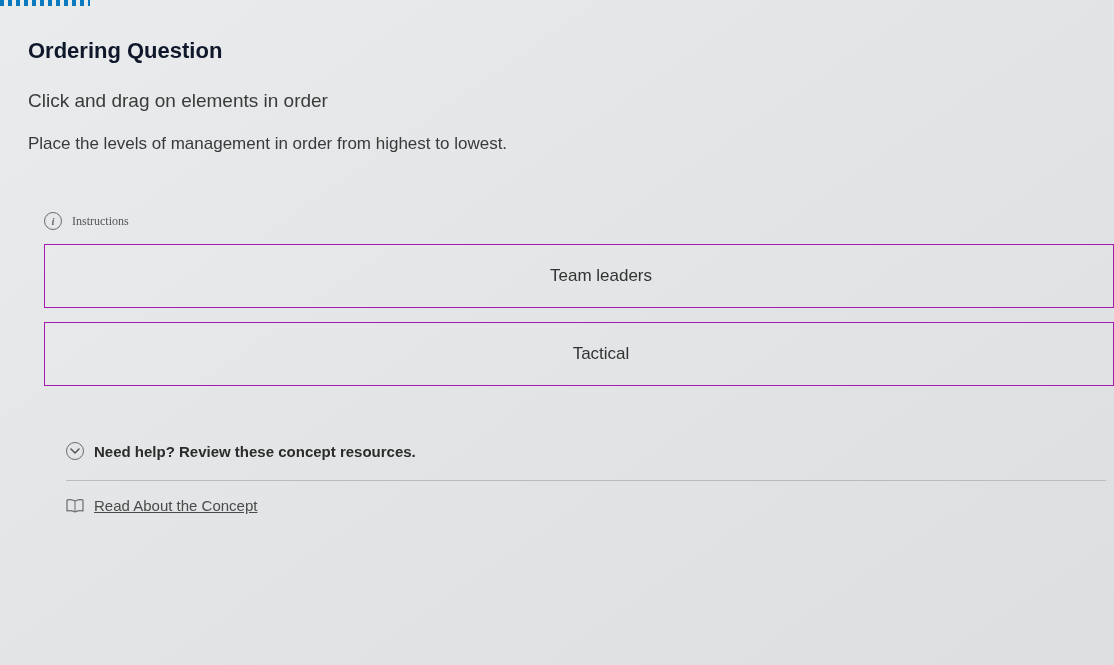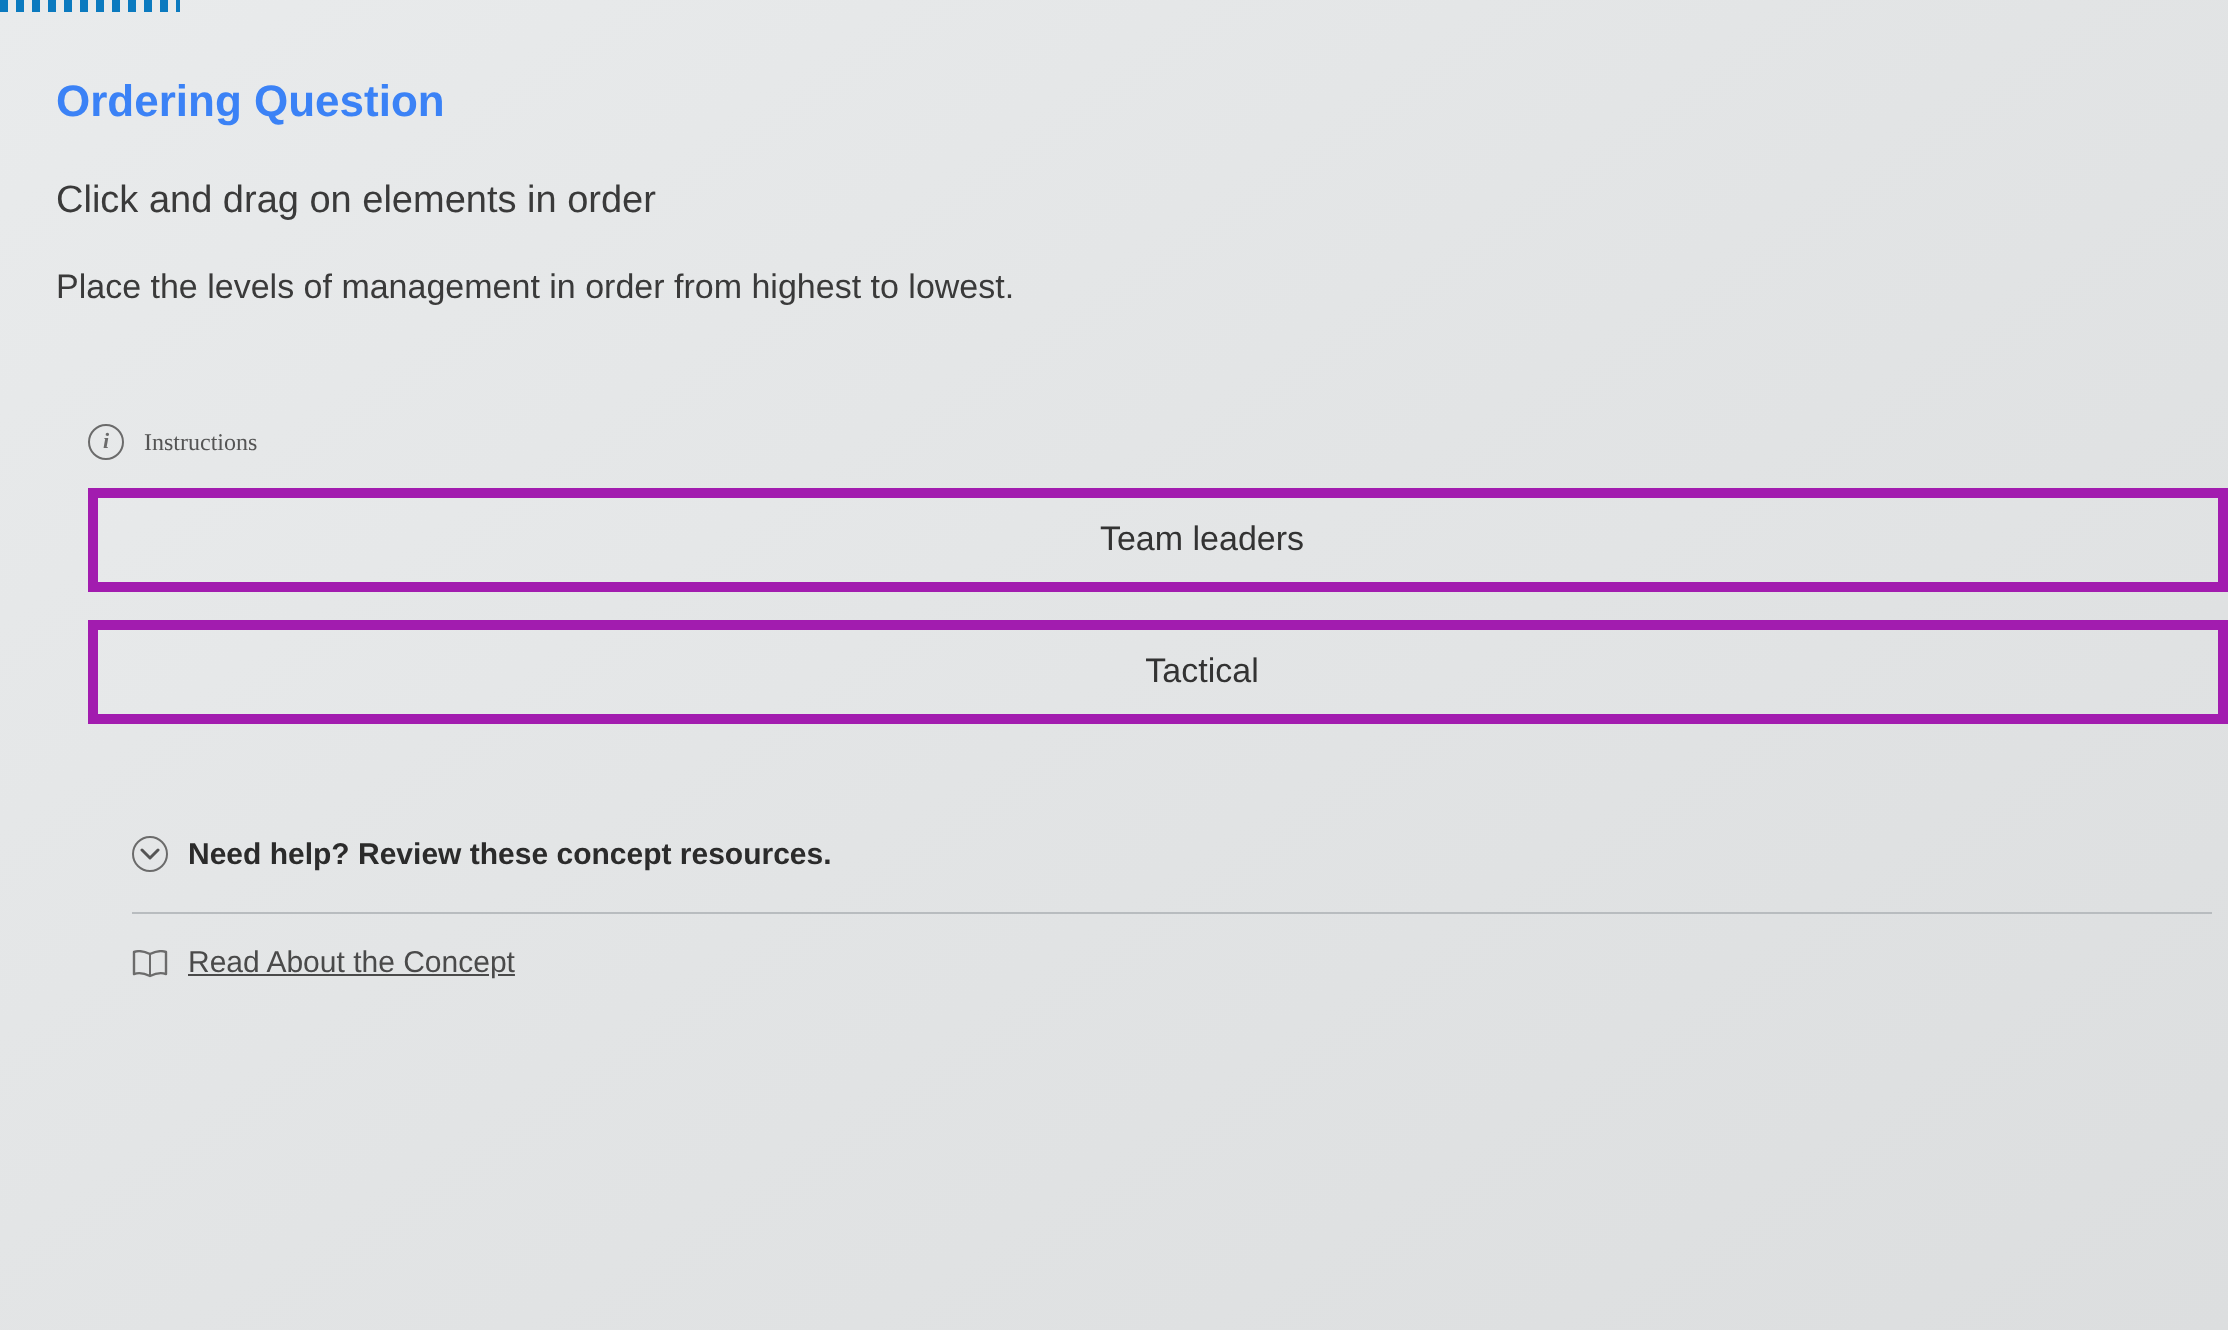--- a/index.html
+++ b/index.html
@@ -21,21 +21,21 @@
       background: repeating-linear-gradient(90deg, #0b7abf 0 4px, #ffffff00 4px 8px);
       width: 90px;
       margin-left: 0;
     }
     .page {
       padding: 18px 0 0 28px;
     }
     .title {
       font-size: 22px;
       font-weight: 700;
-      color: #3b82f6;
+      color: #0f172a;
       margin-top: 14px;
       margin-bottom: 26px;
     }
     .subtitle {
       font-size: 19px;
       color: #3a3a3a;
       margin-bottom: 22px;
     }
     .prompt {
       font-size: 17px;
@@ -69,23 +69,23 @@
       color: #555;
       font-family: Liberation Serif, serif;
     }
     .items {
       margin-left: 16px;
       display: flex;
       flex-direction: column;
       gap: 14px;
     }
     .item {
-      border: 5px solid #a21caf;
+      border: 1px solid #a21caf;
       background: rgba(255,255,255,0.05);
-      height: 52px;
+      height: 64px;
       display: flex;
       align-items: center;
       justify-content: center;
       font-size: 17px;
       color: #333;
       cursor: grab;
       padding-left: 44px;
     }
     .help-section {
       margin-top: 46px;

